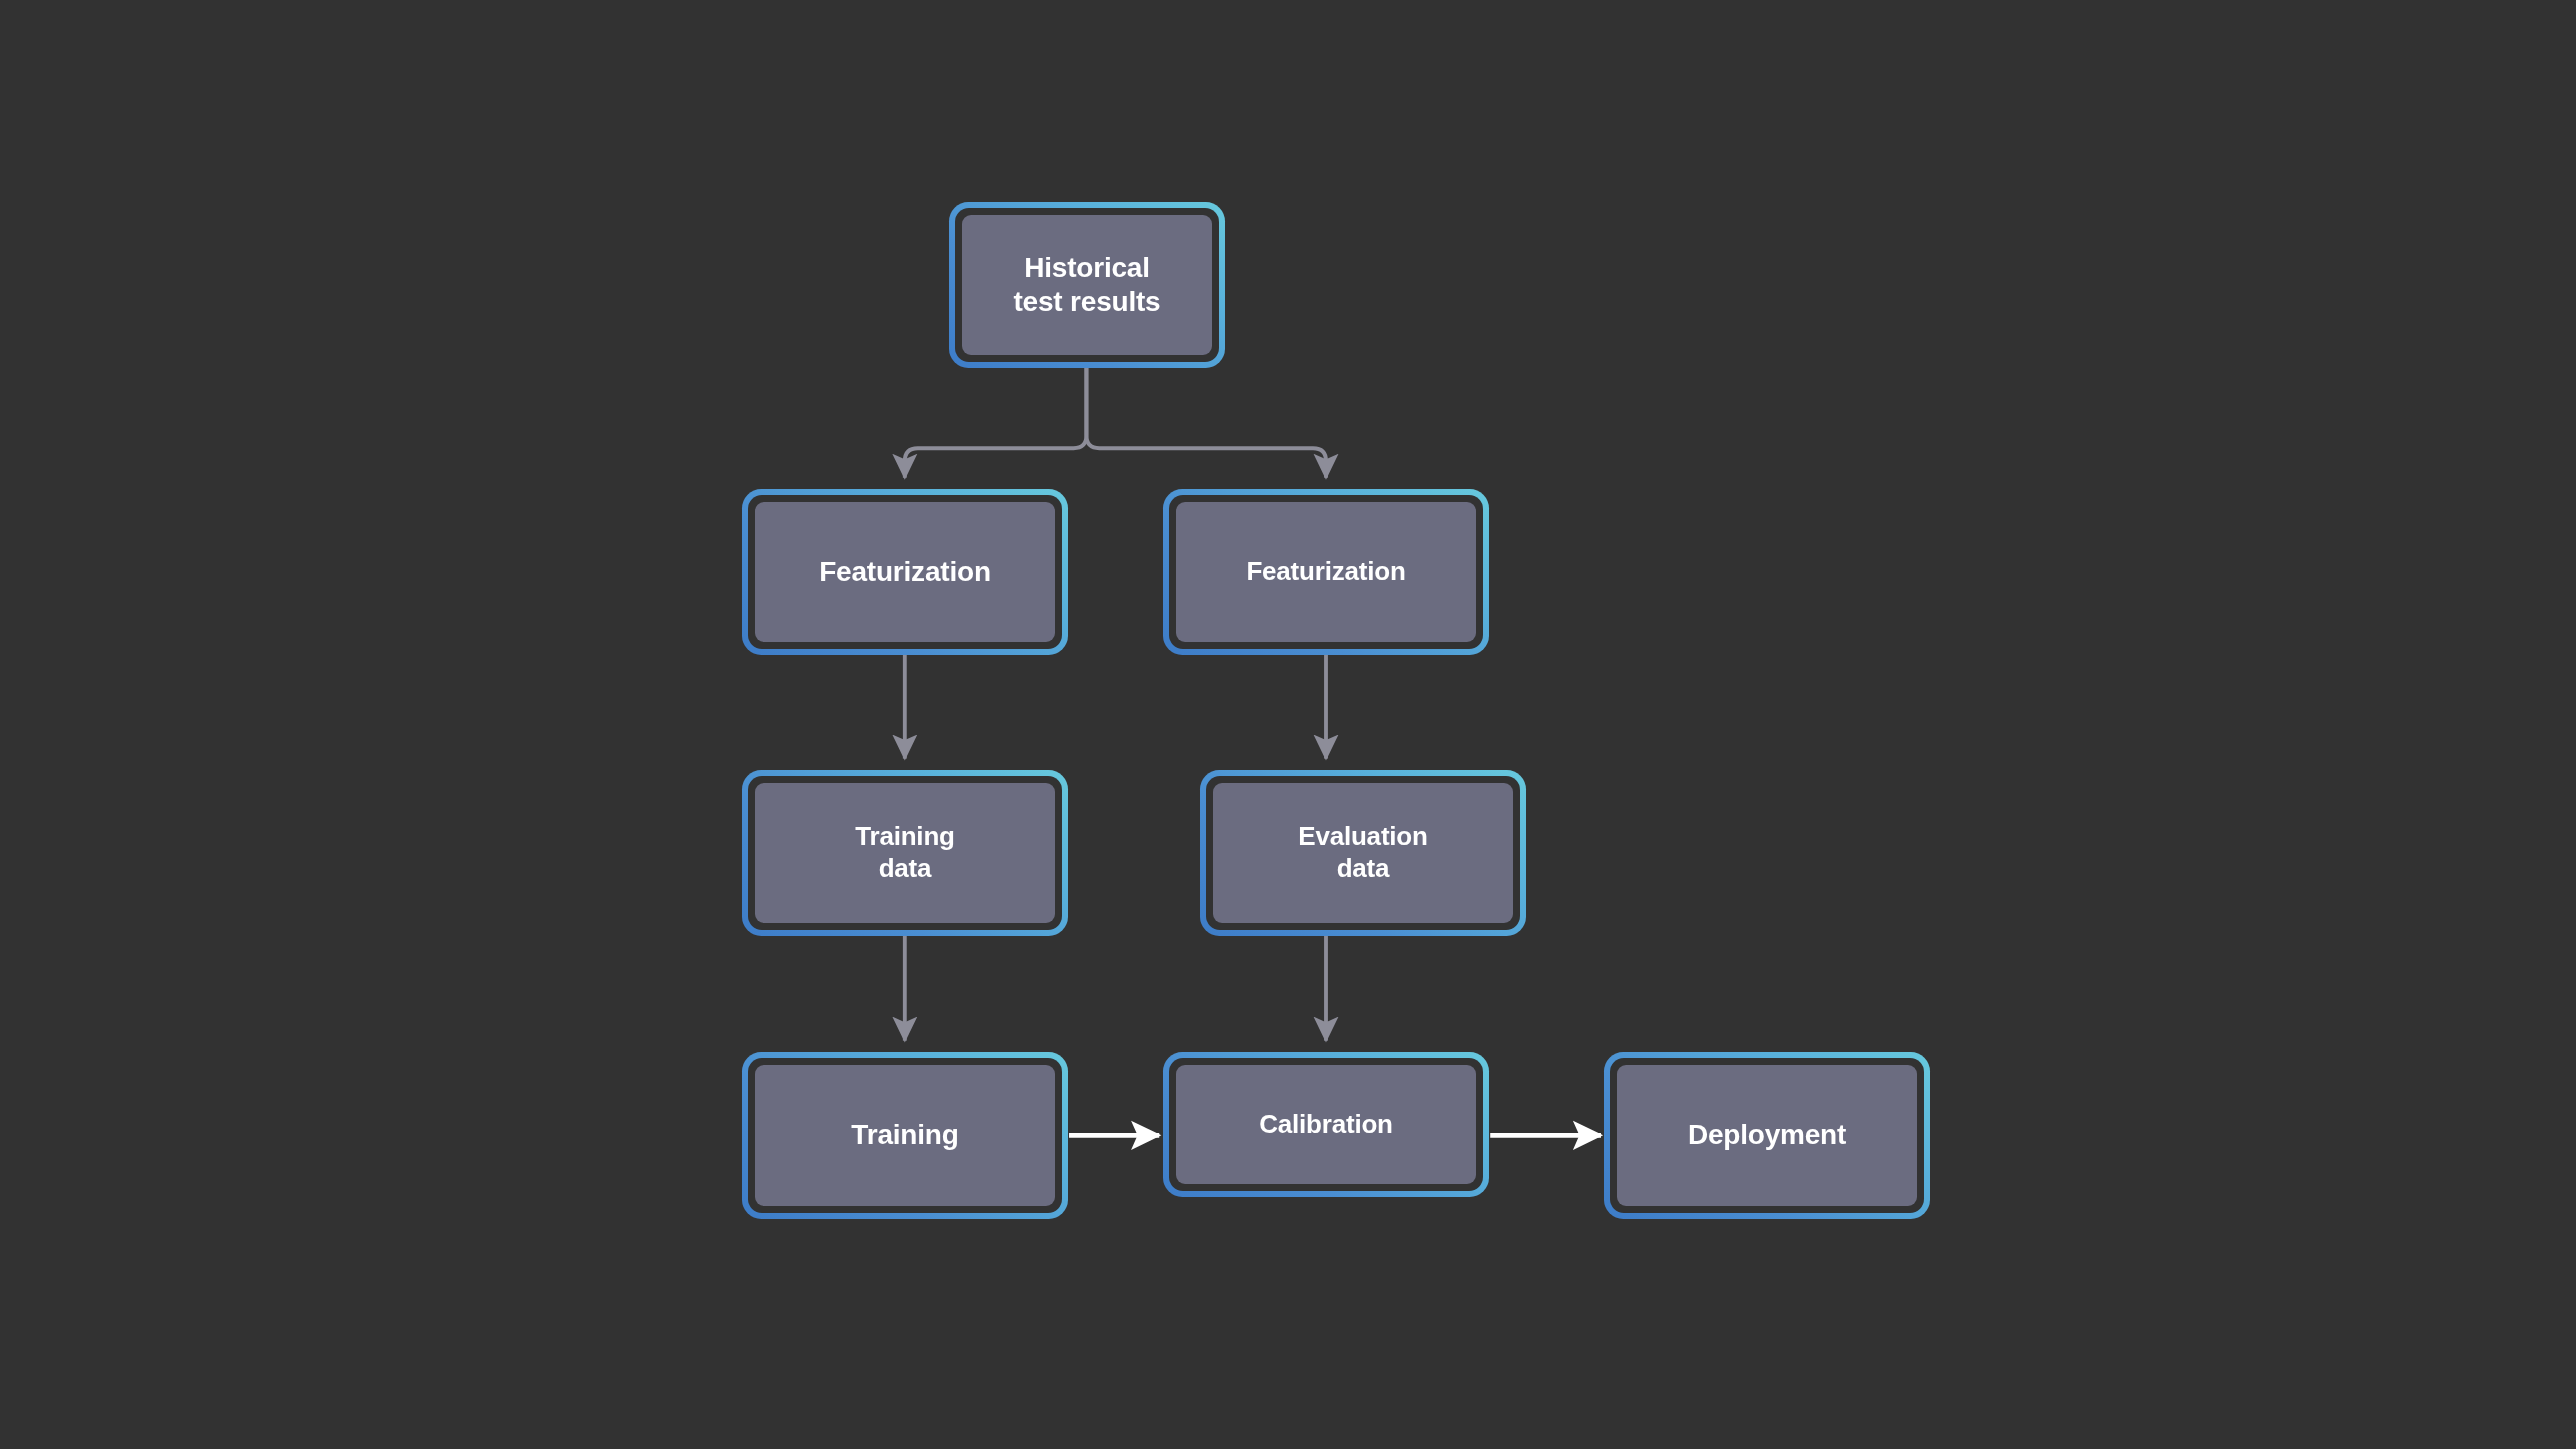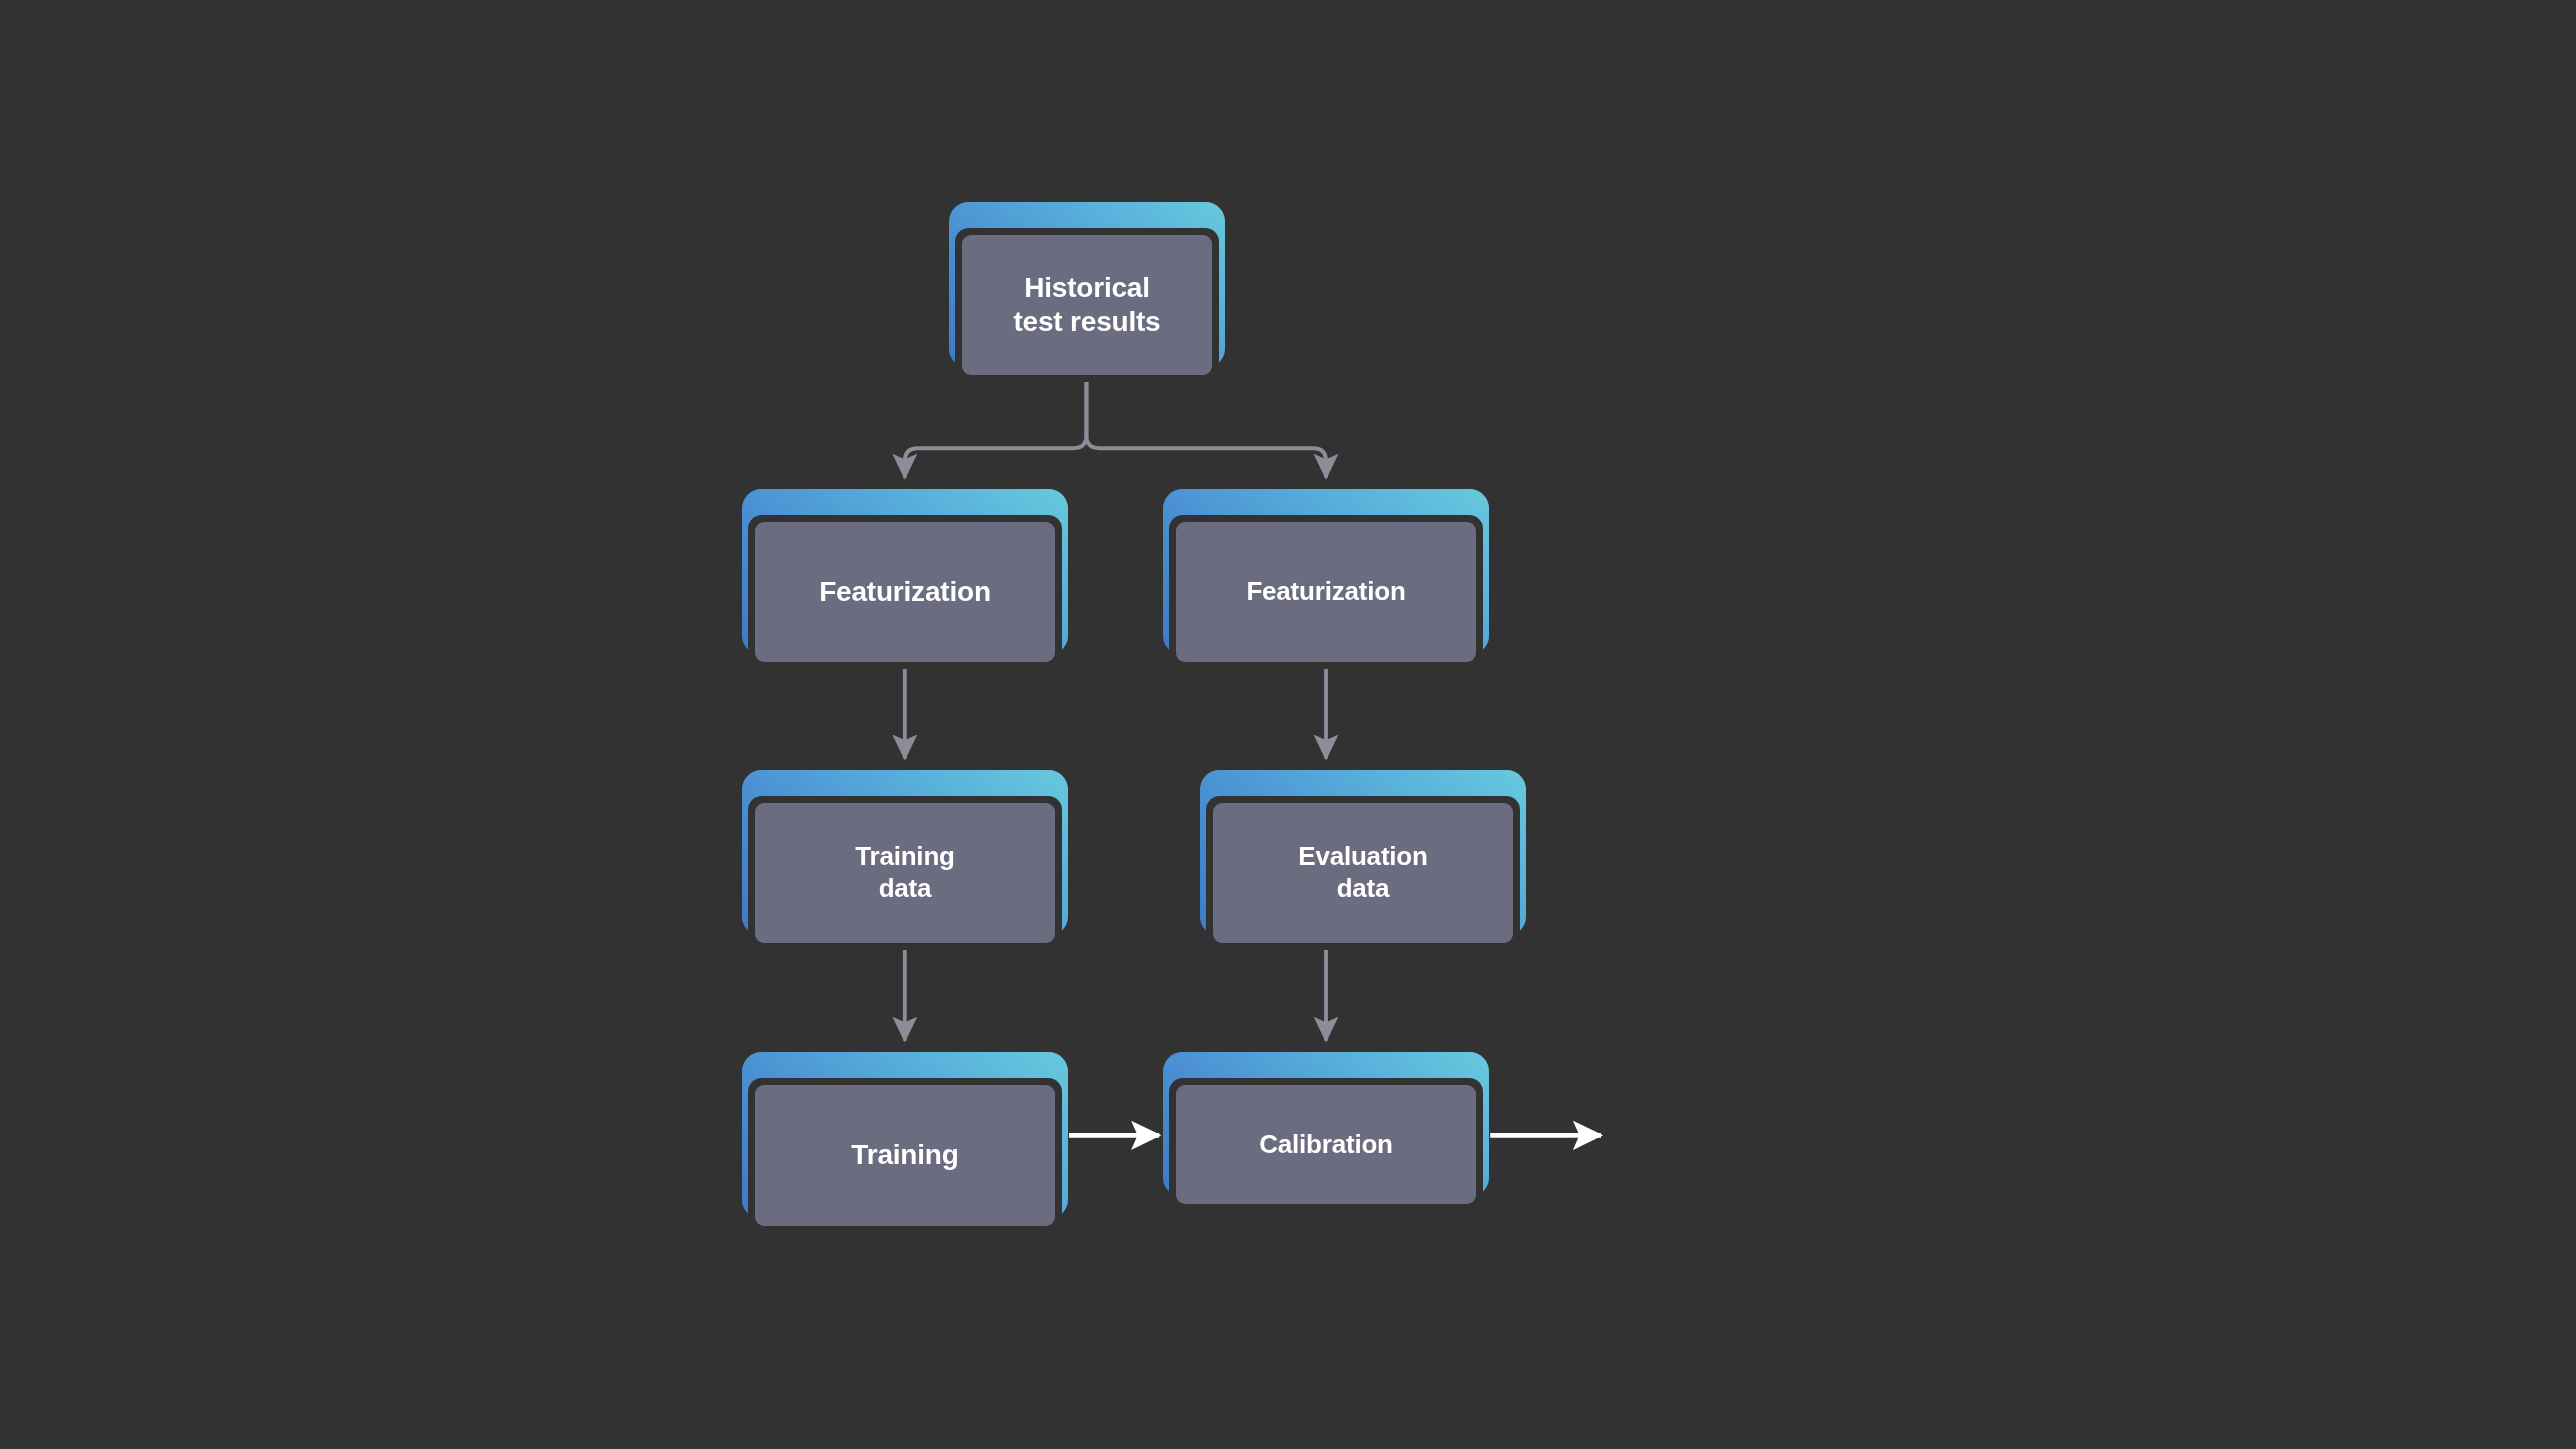--- a/index.html
+++ b/index.html
@@ -36,21 +36,20 @@
     box-sizing: border-box;
     background: linear-gradient(38deg, #3d7cc8 0%, #4a8ed2 34%, #58b0db 70%, #67c9dd 100%);
   }
   .node-gap {
     width: 100%;
     height: 100%;
     border-radius: 14px;
     background: #323232;
     padding: 7px;
     box-sizing: border-box;
-    margin-top: 20px;
   }
   .node-inner {
     width: 100%;
     height: 100%;
     border-radius: 9px;
     background: #6b6c80;
     display: flex;
     align-items: center;
     justify-content: center;
     box-sizing: border-box;
@@ -146,15 +145,22 @@
   </div>
 
   <div class="node" style="left:1163px; top:1052px; width:326px; height:145px;">
     <div class="node-gap">
       <div class="node-inner">
         <span class="node-label fs-md">Calibration</span>
       </div>
     </div>
   </div>
 
+  <div class="node" style="left:1604px; top:1052px; width:326px; height:167px;">
+    <div class="node-gap">
+      <div class="node-inner">
+        <span class="node-label fs-lg">Deployment</span>
+      </div>
+    </div>
+  </div>
 
 </div>
 
 
 </body></html>

